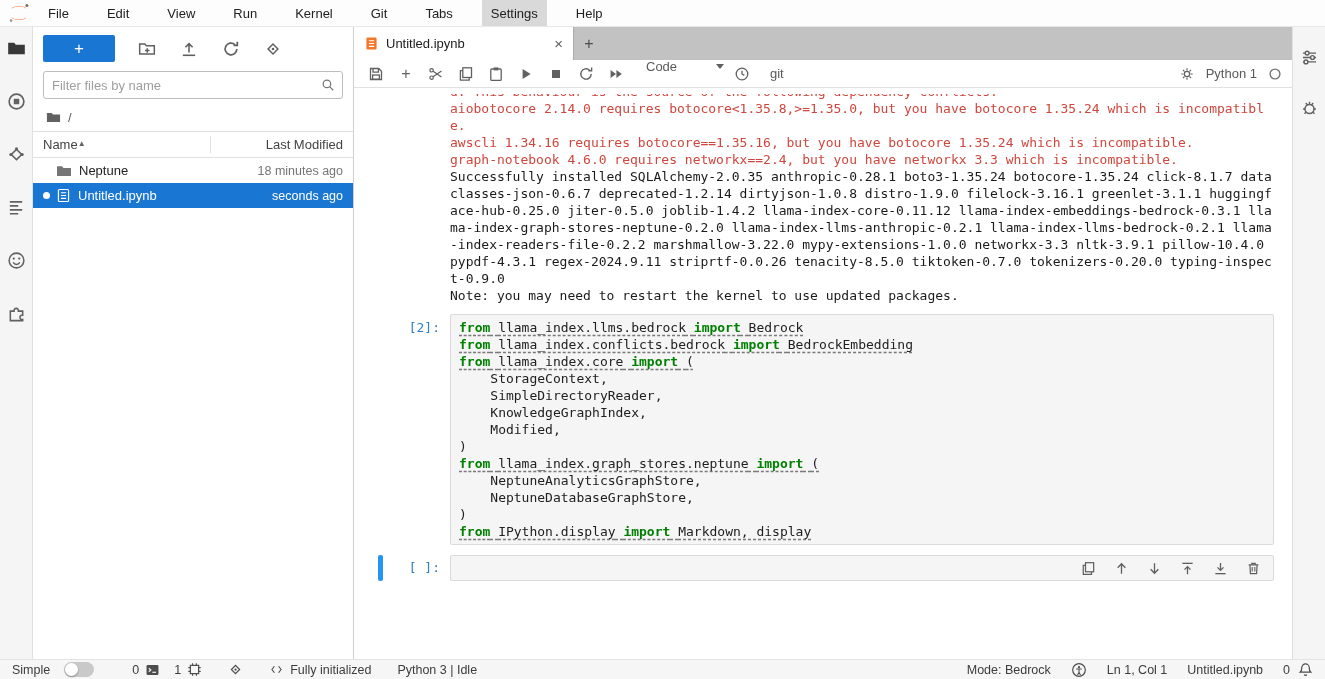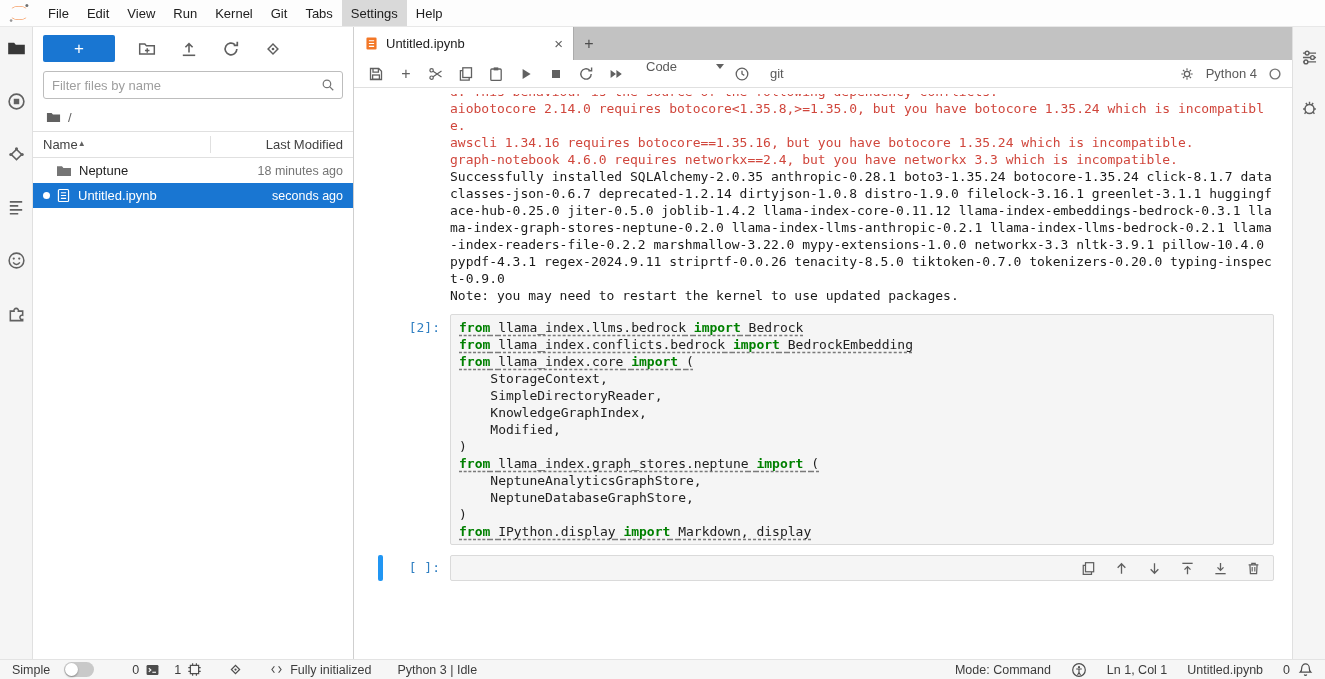--- a/index.html
+++ b/index.html
@@ -121,21 +121,21 @@
 
   <header class="menubar">
     <span class="logo-wrap">
       <svg width="22" height="22" viewBox="0 0 22 22">
         <path d="M3.5 6.8 A8 4.2 0 0 1 18.5 6.8 A9.5 6.2 0 0 0 3.5 6.8 Z" fill="#f37726"></path>
         <path d="M3.5 15.2 A8 4.2 0 0 0 18.5 15.2 A9.5 6.2 0 0 1 3.5 15.2 Z" fill="#f37726"></path>
         <circle cx="3.1" cy="18.6" r="1.3" fill="#989798"></circle>
         <circle cx="18.9" cy="3.6" r="1.5" fill="#6f7070"></circle>
       </svg>
     </span>
-    <nav style="display:flex;">
+    <nav style="display:flex;gap:20px;">
       <span class="menu-item">File</span>
       <span class="menu-item">Edit</span>
       <span class="menu-item">View</span>
       <span class="menu-item">Run</span>
       <span class="menu-item">Kernel</span>
       <span class="menu-item">Git</span>
       <span class="menu-item">Tabs</span>
       <span class="menu-item active">Settings</span>
       <span class="menu-item">Help</span>
     </nav>
@@ -336,21 +336,21 @@
             </svg>
         </button>
         <span class="git-label">git</span>
         <span class="tb-right">
           <span class="tb-btn" style="margin:0;">
             <svg width="14" height="14" viewBox="0 0 16 16">
                 <circle cx="8" cy="8" r="3" fill="none" stroke="currentColor" stroke-width="1.4"></circle>
                 <path d="M8 1.5v2.4M8 12.1v2.4M1.5 8h2.4M12.1 8h2.4M3.4 3.4l1.7 1.7M12.6 3.4l-1.7 1.7M3.4 12.6l1.7-1.7M12.6 12.6l-1.7-1.7" stroke="currentColor" stroke-width="1.3"></path>
               </svg>
           </span>
-          <span class="kernel-name">Python 4</span>
+          <span class="kernel-name">Python 1</span>
           <span class="kernel-status">
             <svg width="14" height="14" viewBox="0 0 16 16">
                 <circle cx="8" cy="8" r="5.6" fill="none" stroke="currentColor" stroke-width="1.6"></circle>
               </svg>
           </span>
         </span>
       </div>
 
       <div class="nb-scroll">
 
@@ -479,21 +479,21 @@
       <span class="sb-icon">
         <svg width="15" height="13" viewBox="0 0 16 16">
             <path d="M5.4 4L2.4 8l3 4M10.6 4l3 4-3 4" fill="none" stroke="currentColor" stroke-width="1.4"></path>
           </svg>
       </span>
       <span>Fully initialized</span>
     </span>
     <span class="sb-item sb-gap-md sb-text">Python 3 | Idle</span>
 
     <span class="sb-right">
-      <span class="sb-text">Mode: Command</span>
+      <span class="sb-text">Mode: Bedrock</span>
       <span class="sb-icon">
         <svg width="16" height="16" viewBox="0 0 16 16">
             <circle cx="8" cy="8" r="6.3" fill="none" stroke="currentColor" stroke-width="1.2"></circle>
             <circle cx="8" cy="5.2" r="1.1" fill="currentColor"></circle>
             <path d="M5.2 7h5.6M8 7.4v3M8 10.4l-1.5 2.6M8 10.4l1.5 2.6" fill="none" stroke="currentColor" stroke-width="1.1"></path>
           </svg>
       </span>
       <span class="sb-text">Ln 1, Col 1</span>
       <span class="sb-text">Untitled.ipynb</span>
       <span class="sb-item" style="gap:8px;">

